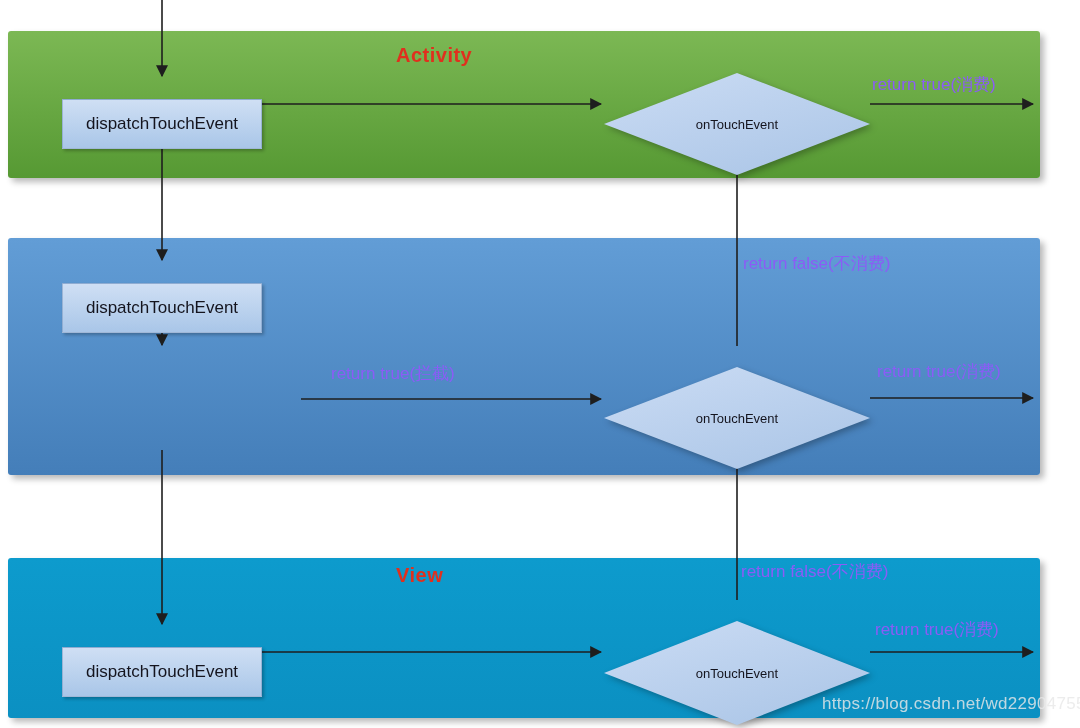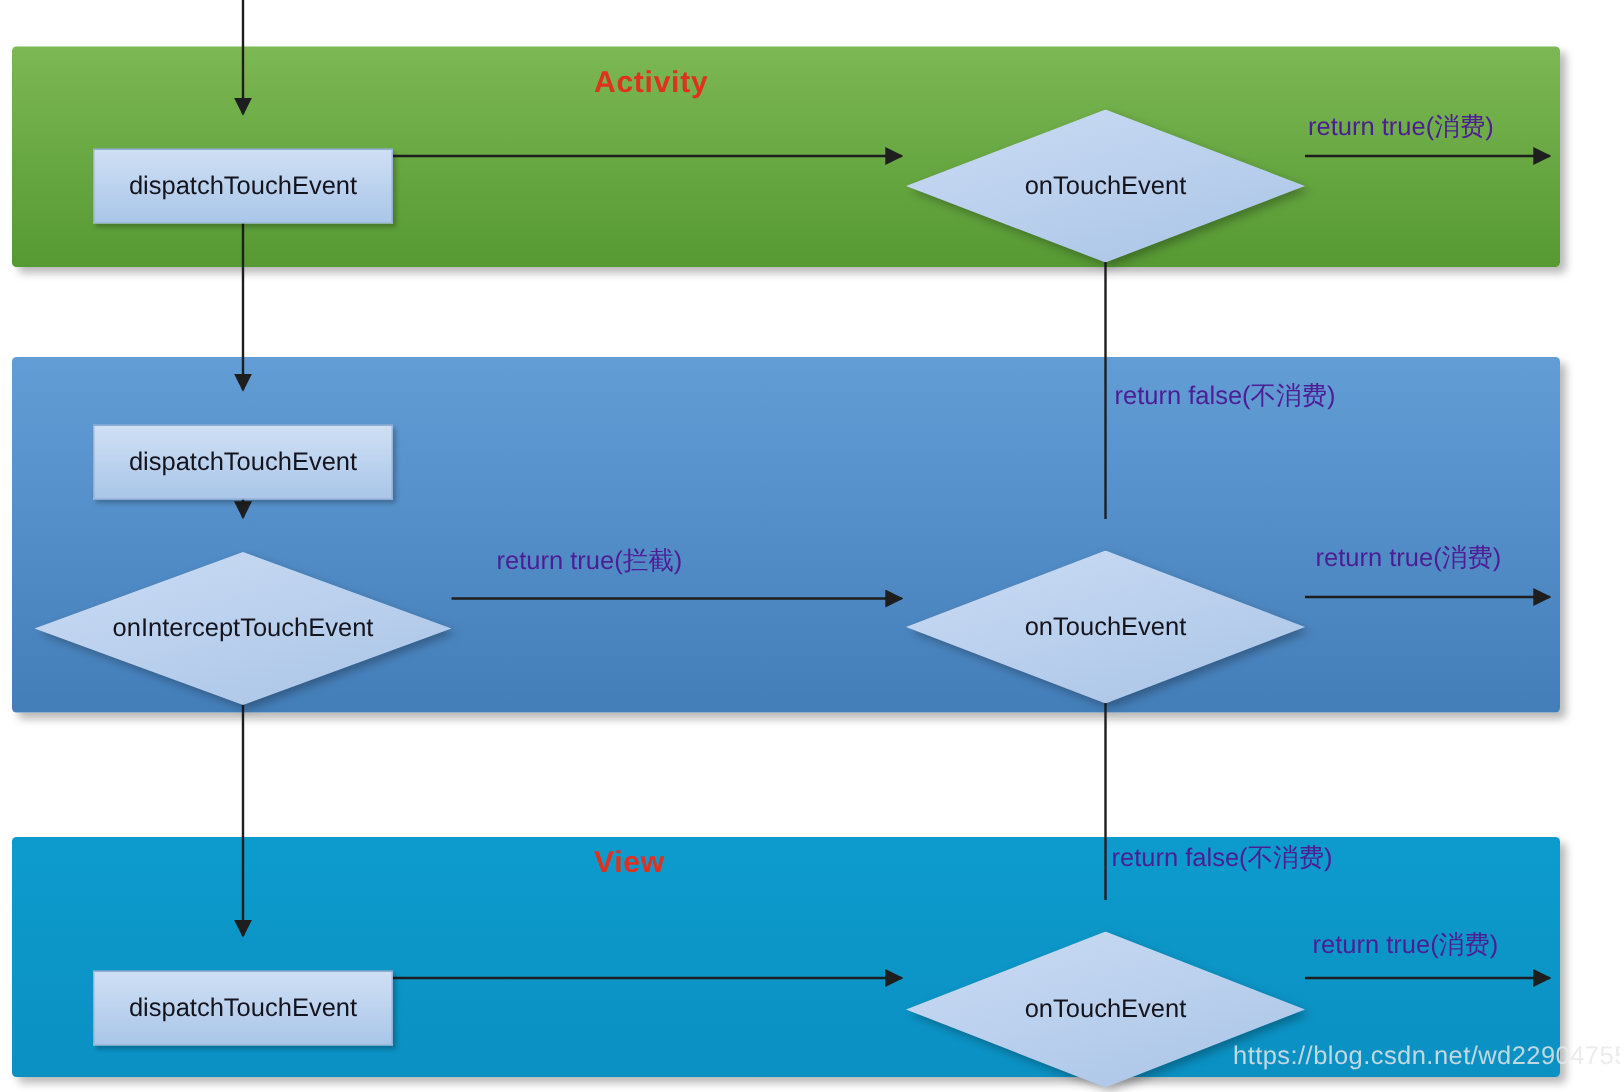--- a/index.html
+++ b/index.html
@@ -23,23 +23,23 @@
     border:1px solid rgba(122,152,192,0.55);box-sizing:border-box;
     display:flex;align-items:center;justify-content:center;
     font-size:17px;color:#14141e;box-shadow:2px 2px 3px rgba(0,0,0,0.25);
   }
   .dwrap{position:absolute;filter:drop-shadow(3px 3px 3px rgba(0,0,0,0.28));}
   .diamond{
     width:100%;height:100%;
     background:linear-gradient(165deg,#cbdcf4 0%,#a9c4e6 100%);
     clip-path:polygon(50% 0%,100% 50%,50% 100%,0% 50%);
     display:flex;align-items:center;justify-content:center;
-    font-size:17px;color:#14141e;
+    font-size:13px;color:#14141e;
   }
-  .elabel{position:absolute;font-size:17px;color:#4c1d95;white-space:nowrap;}
+  .elabel{position:absolute;font-size:17px;color:#8b5cf6;white-space:nowrap;}
   #arrows{position:absolute;left:0;top:0;z-index:2;}
   .band{z-index:1;}
   .pbox,.dwrap{z-index:3;margin-top:20px;}
   .elabel,.band-title{z-index:4;}
   .watermark{
     position:absolute;left:822px;top:694px;z-index:5;
     font-size:17px;color:rgba(232,232,232,0.82);letter-spacing:0.3px;white-space:nowrap;
   }
 </style>
 </head>
@@ -73,23 +73,20 @@
     <line x1="262" y1="652" x2="601" y2="652" stroke="#1e1e1e" stroke-width="1.6" marker-end="url(#ah)"></line>
     <line x1="870" y1="652" x2="1033" y2="652" stroke="#1e1e1e" stroke-width="1.6" marker-end="url(#ah)"></line>
   </svg>
 
   <div class="pbox" style="left:62px;top:79px;">dispatchTouchEvent</div>
   <div class="dwrap" style="left:604px;top:53px;width:266px;height:102px;">
     <div class="diamond">onTouchEvent</div>
   </div>
 
   <div class="pbox" style="left:62px;top:263px;">dispatchTouchEvent</div>
-  <div class="dwrap" style="left:23px;top:348px;width:278px;height:102px;">
-    <div class="diamond">onInterceptTouchEvent</div>
-  </div>
   <div class="dwrap" style="left:604px;top:347px;width:266px;height:102px;">
     <div class="diamond">onTouchEvent</div>
   </div>
 
   <div class="pbox" style="left:62px;top:627px;">dispatchTouchEvent</div>
   <div class="dwrap" style="left:604px;top:601px;width:266px;height:104px;">
     <div class="diamond">onTouchEvent</div>
   </div>
 
   <div class="elabel" style="left:872px;top:73px;">return true(消费)</div>

